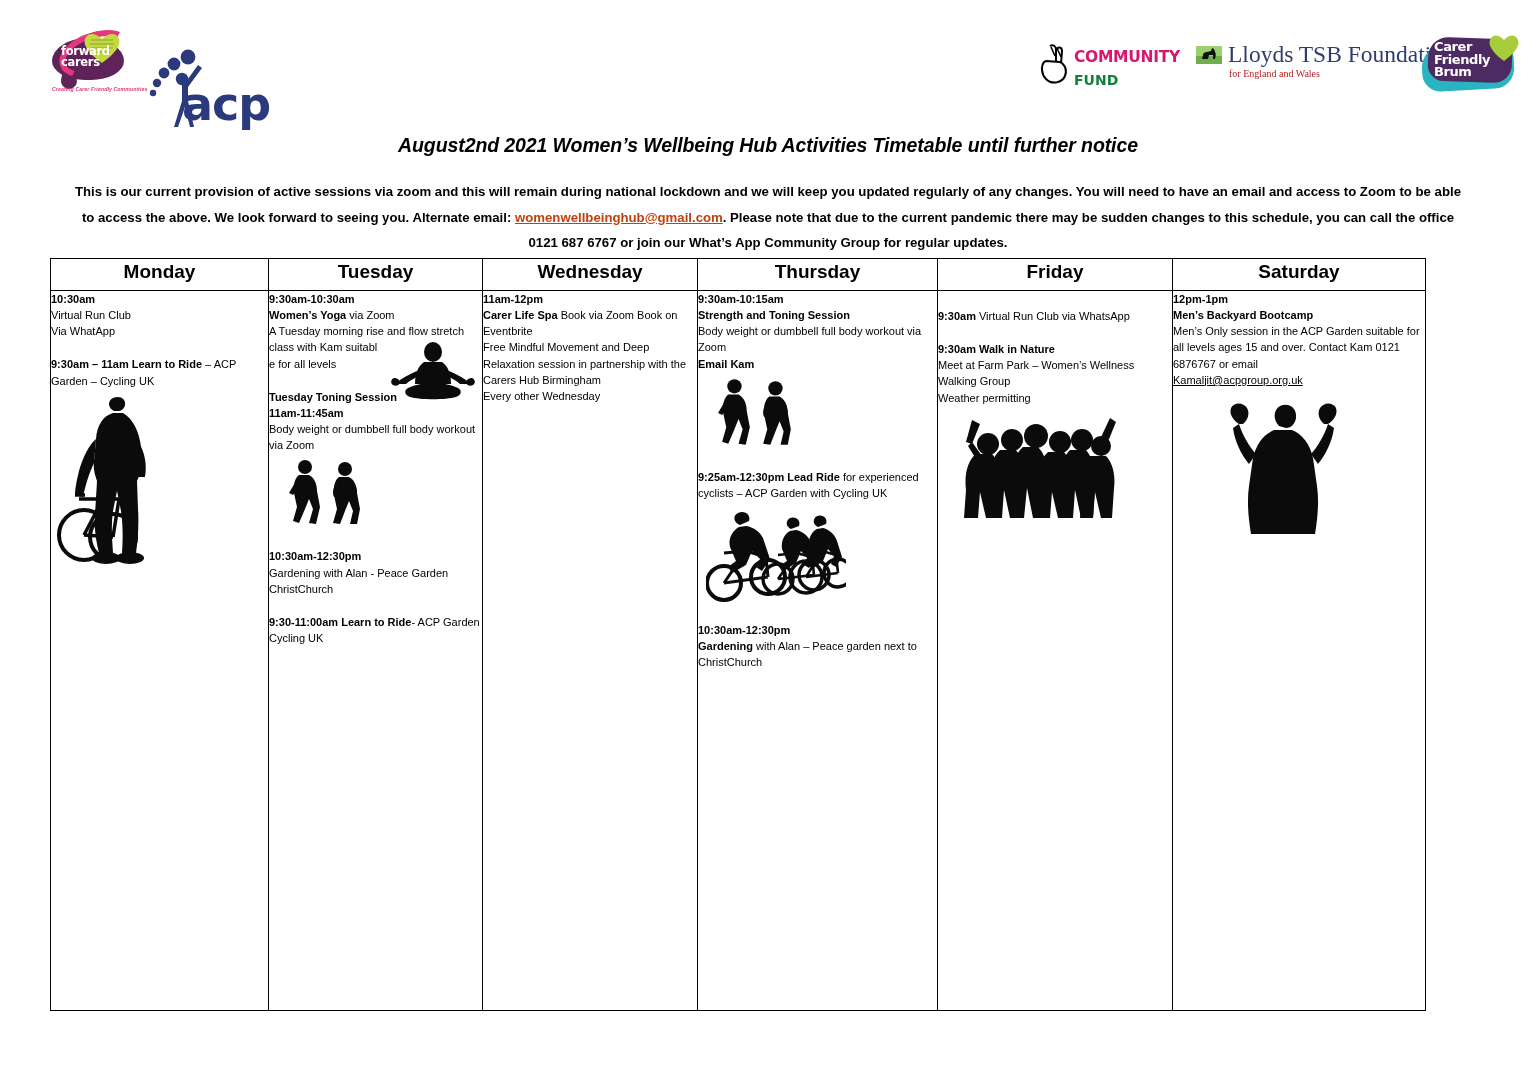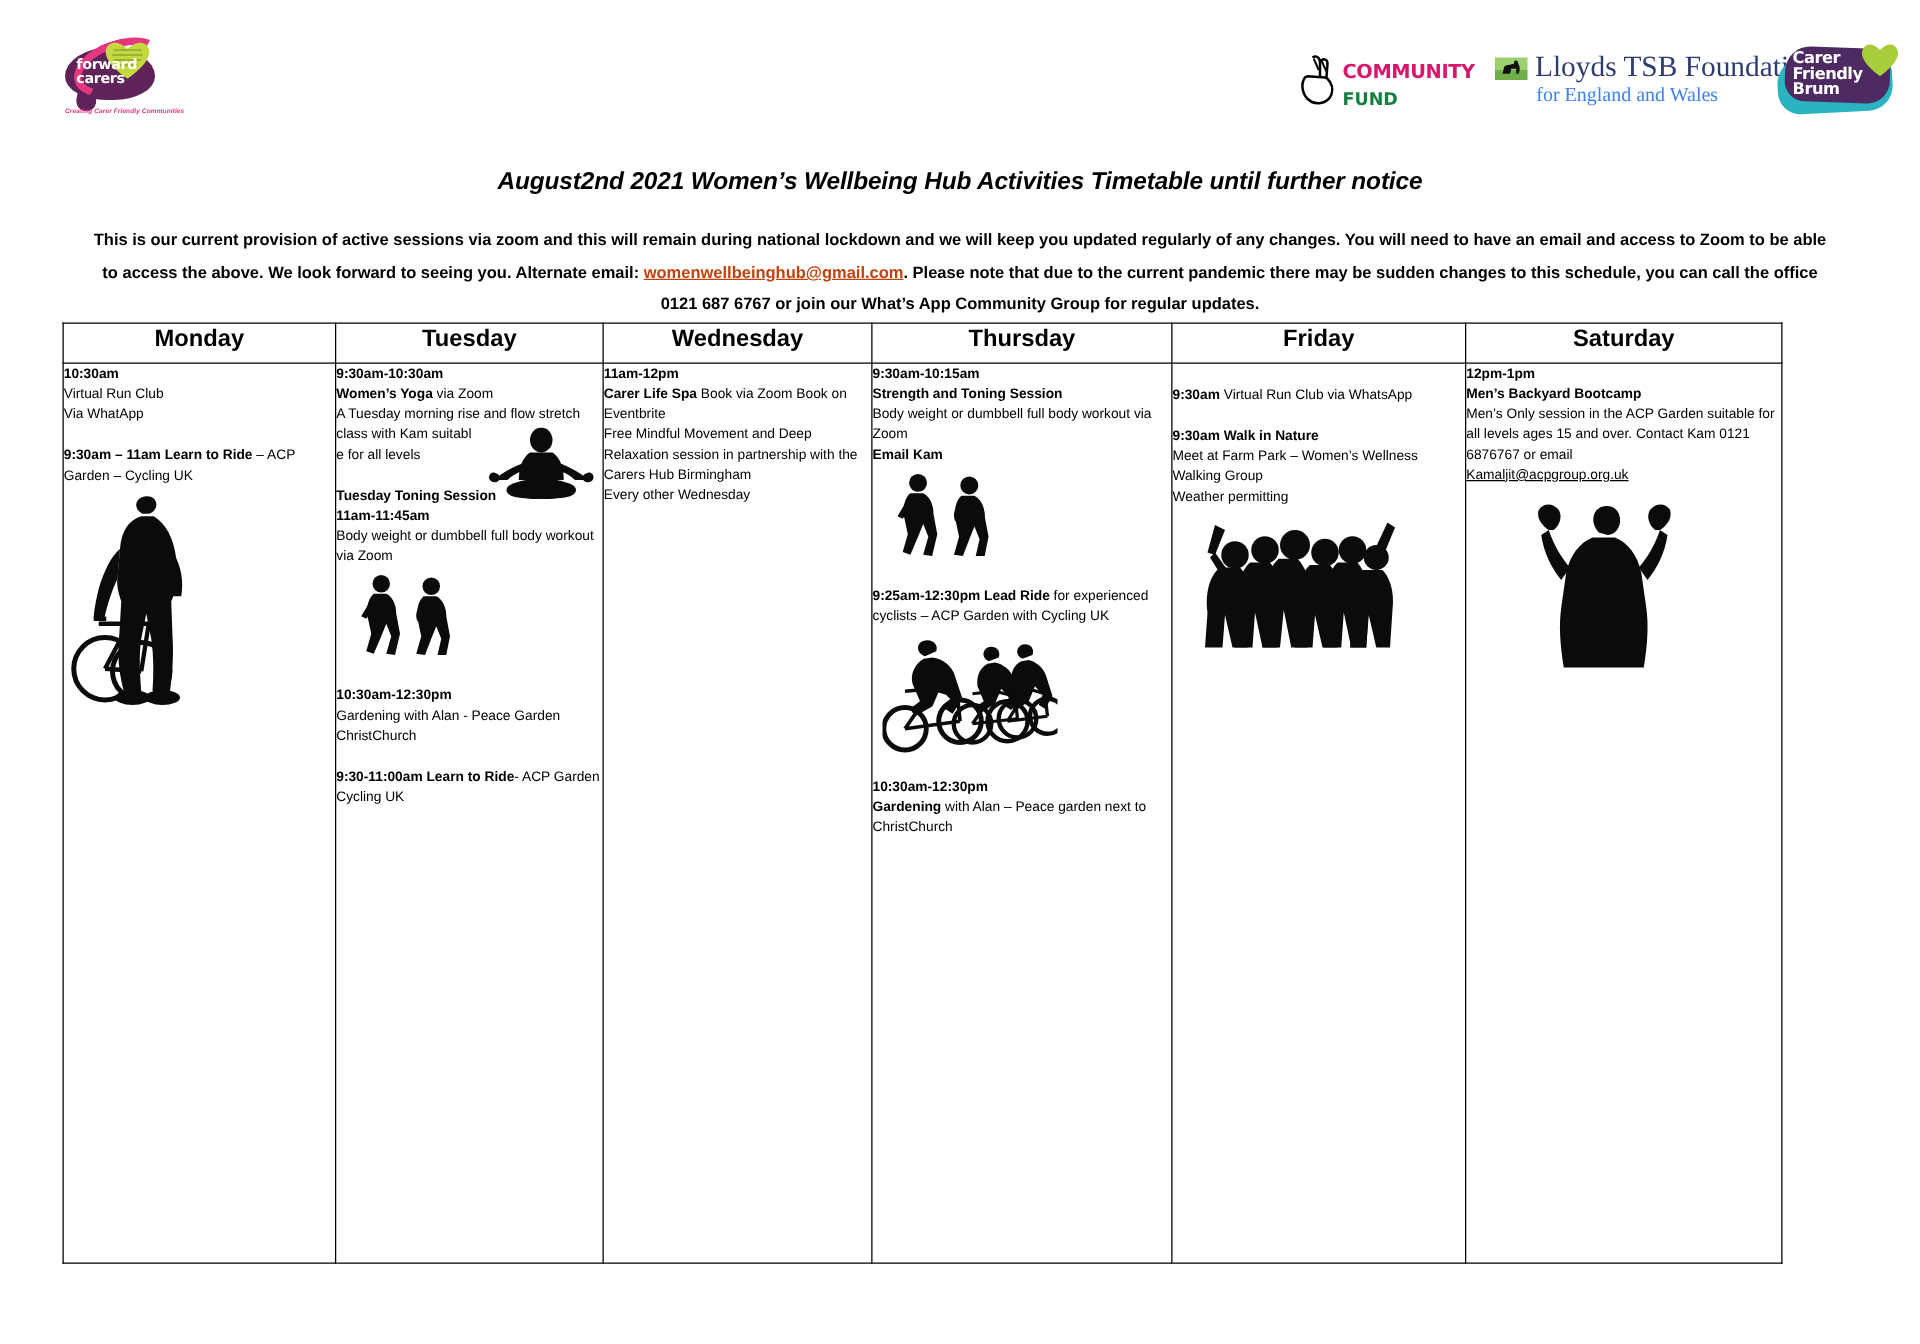--- a/index.html
+++ b/index.html
@@ -139,22 +139,22 @@
     position: absolute;
     left: 32px; top: -3px;
     font-size: 23.5px;
     color: #2e3c6e;
     font-family: "Liberation Serif", serif;
     white-space: nowrap;
   }
   .ll-sub {
     position: absolute;
     left: 33px; top: 24px;
-    font-size: 16px;
-    color: #3b82f6;
+    font-size: 10px;
+    color: #b91c1c;
     font-family: "Liberation Serif", serif;
     white-space: nowrap;
   }
 
   
   .logo-cfb { left: 1422px; top: 34px; width: 96px; height: 62px; }
   .cfb-teal {
     position: absolute;
     left: 0; top: 10px;
     width: 92px; height: 46px;
@@ -266,20 +266,32 @@
         <path d="M9 10 L31 10 M8 14 L32 14 M9 18 L31 18 M12 22 L28 22" stroke="#8aa52f" stroke-width="1.2" fill="none"></path>
       </svg>
       <div class="fc-text">
         <span>forward</span><br>
         <span>carers</span>
       </div>
     </div>
     <div class="fc-tag">Creating Carer Friendly Communities</div>
   </div>
 
+  <div class="logo logo-acp">
+    <svg width="105" height="95" viewBox="0 0 105 95">
+      <circle cx="15" cy="58" r="3.2" fill="#2b3a7d"></circle>
+      <circle cx="19" cy="48" r="4.2" fill="#2b3a7d"></circle>
+      <circle cx="26" cy="38" r="5.4" fill="#2b3a7d"></circle>
+      <circle cx="36" cy="29" r="6.4" fill="#2b3a7d"></circle>
+      <circle cx="50" cy="22" r="7.4" fill="#2b3a7d"></circle>
+      <circle cx="44" cy="44" r="6.2" fill="#2b3a7d"></circle>
+      <path d="M44 50 L44 66 L36 92 L40 92 L47 72 L52 92 L56 92 L50 66 L50 52 L64 33 L60 30 L47 48 Z" fill="#2b3a7d"></path>
+    </svg>
+    <div class="acp-word">acp</div>
+  </div>
 
   <div class="logo logo-community">
     <svg width="34" height="44" viewBox="0 0 34 44">
       <path d="M12 4 C15 2, 18 4, 18 8 L18 20 M18 8 C20 4, 24 5, 24 9 L23 22" stroke="#000" stroke-width="2" fill="none"></path>
       <path d="M6 20 C3 24, 3 32, 8 37 C14 43, 24 41, 27 34 C29 29, 27 24, 24 21 L22 20 L8 19 Z" stroke="#000" stroke-width="2" fill="#fff"></path>
       <path d="M13 5 L17 14 M19 6 L23 15" stroke="#000" stroke-width="1.6" fill="none"></path>
     </svg>
     <div class="cf-text-top">COMMUNITY</div>
     <div class="cf-text-bottom">FUND</div>
   </div>

